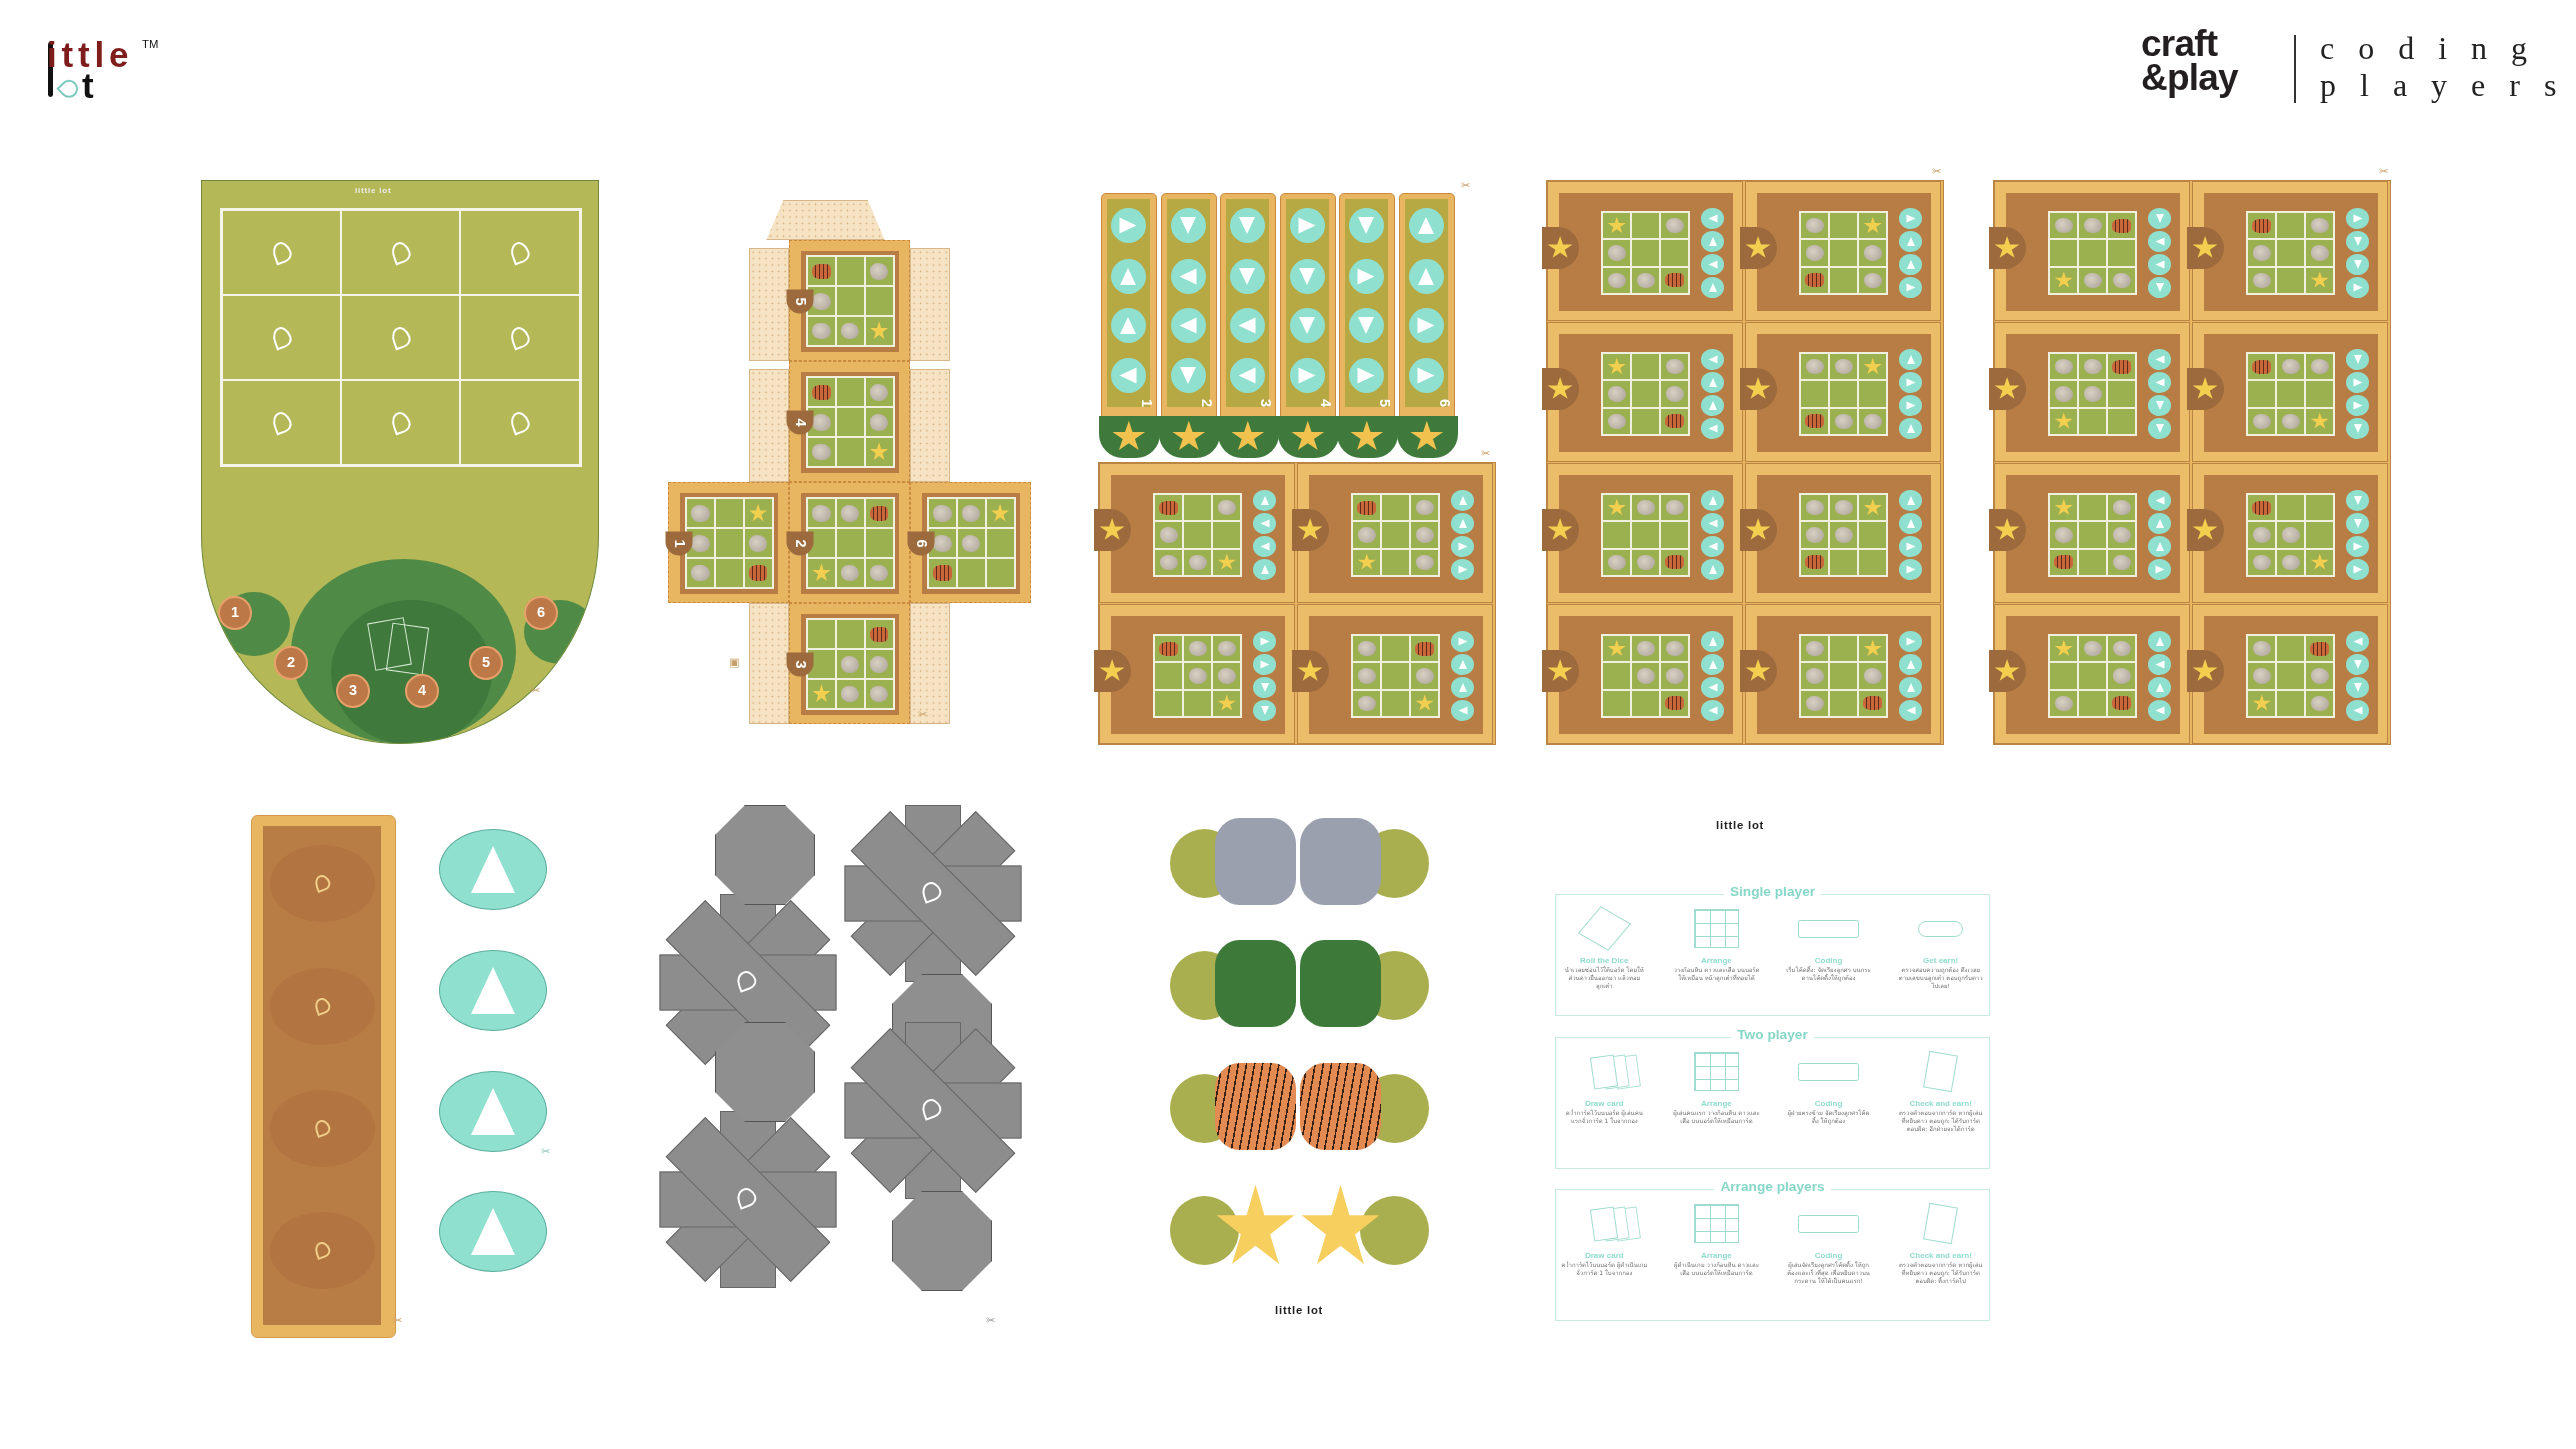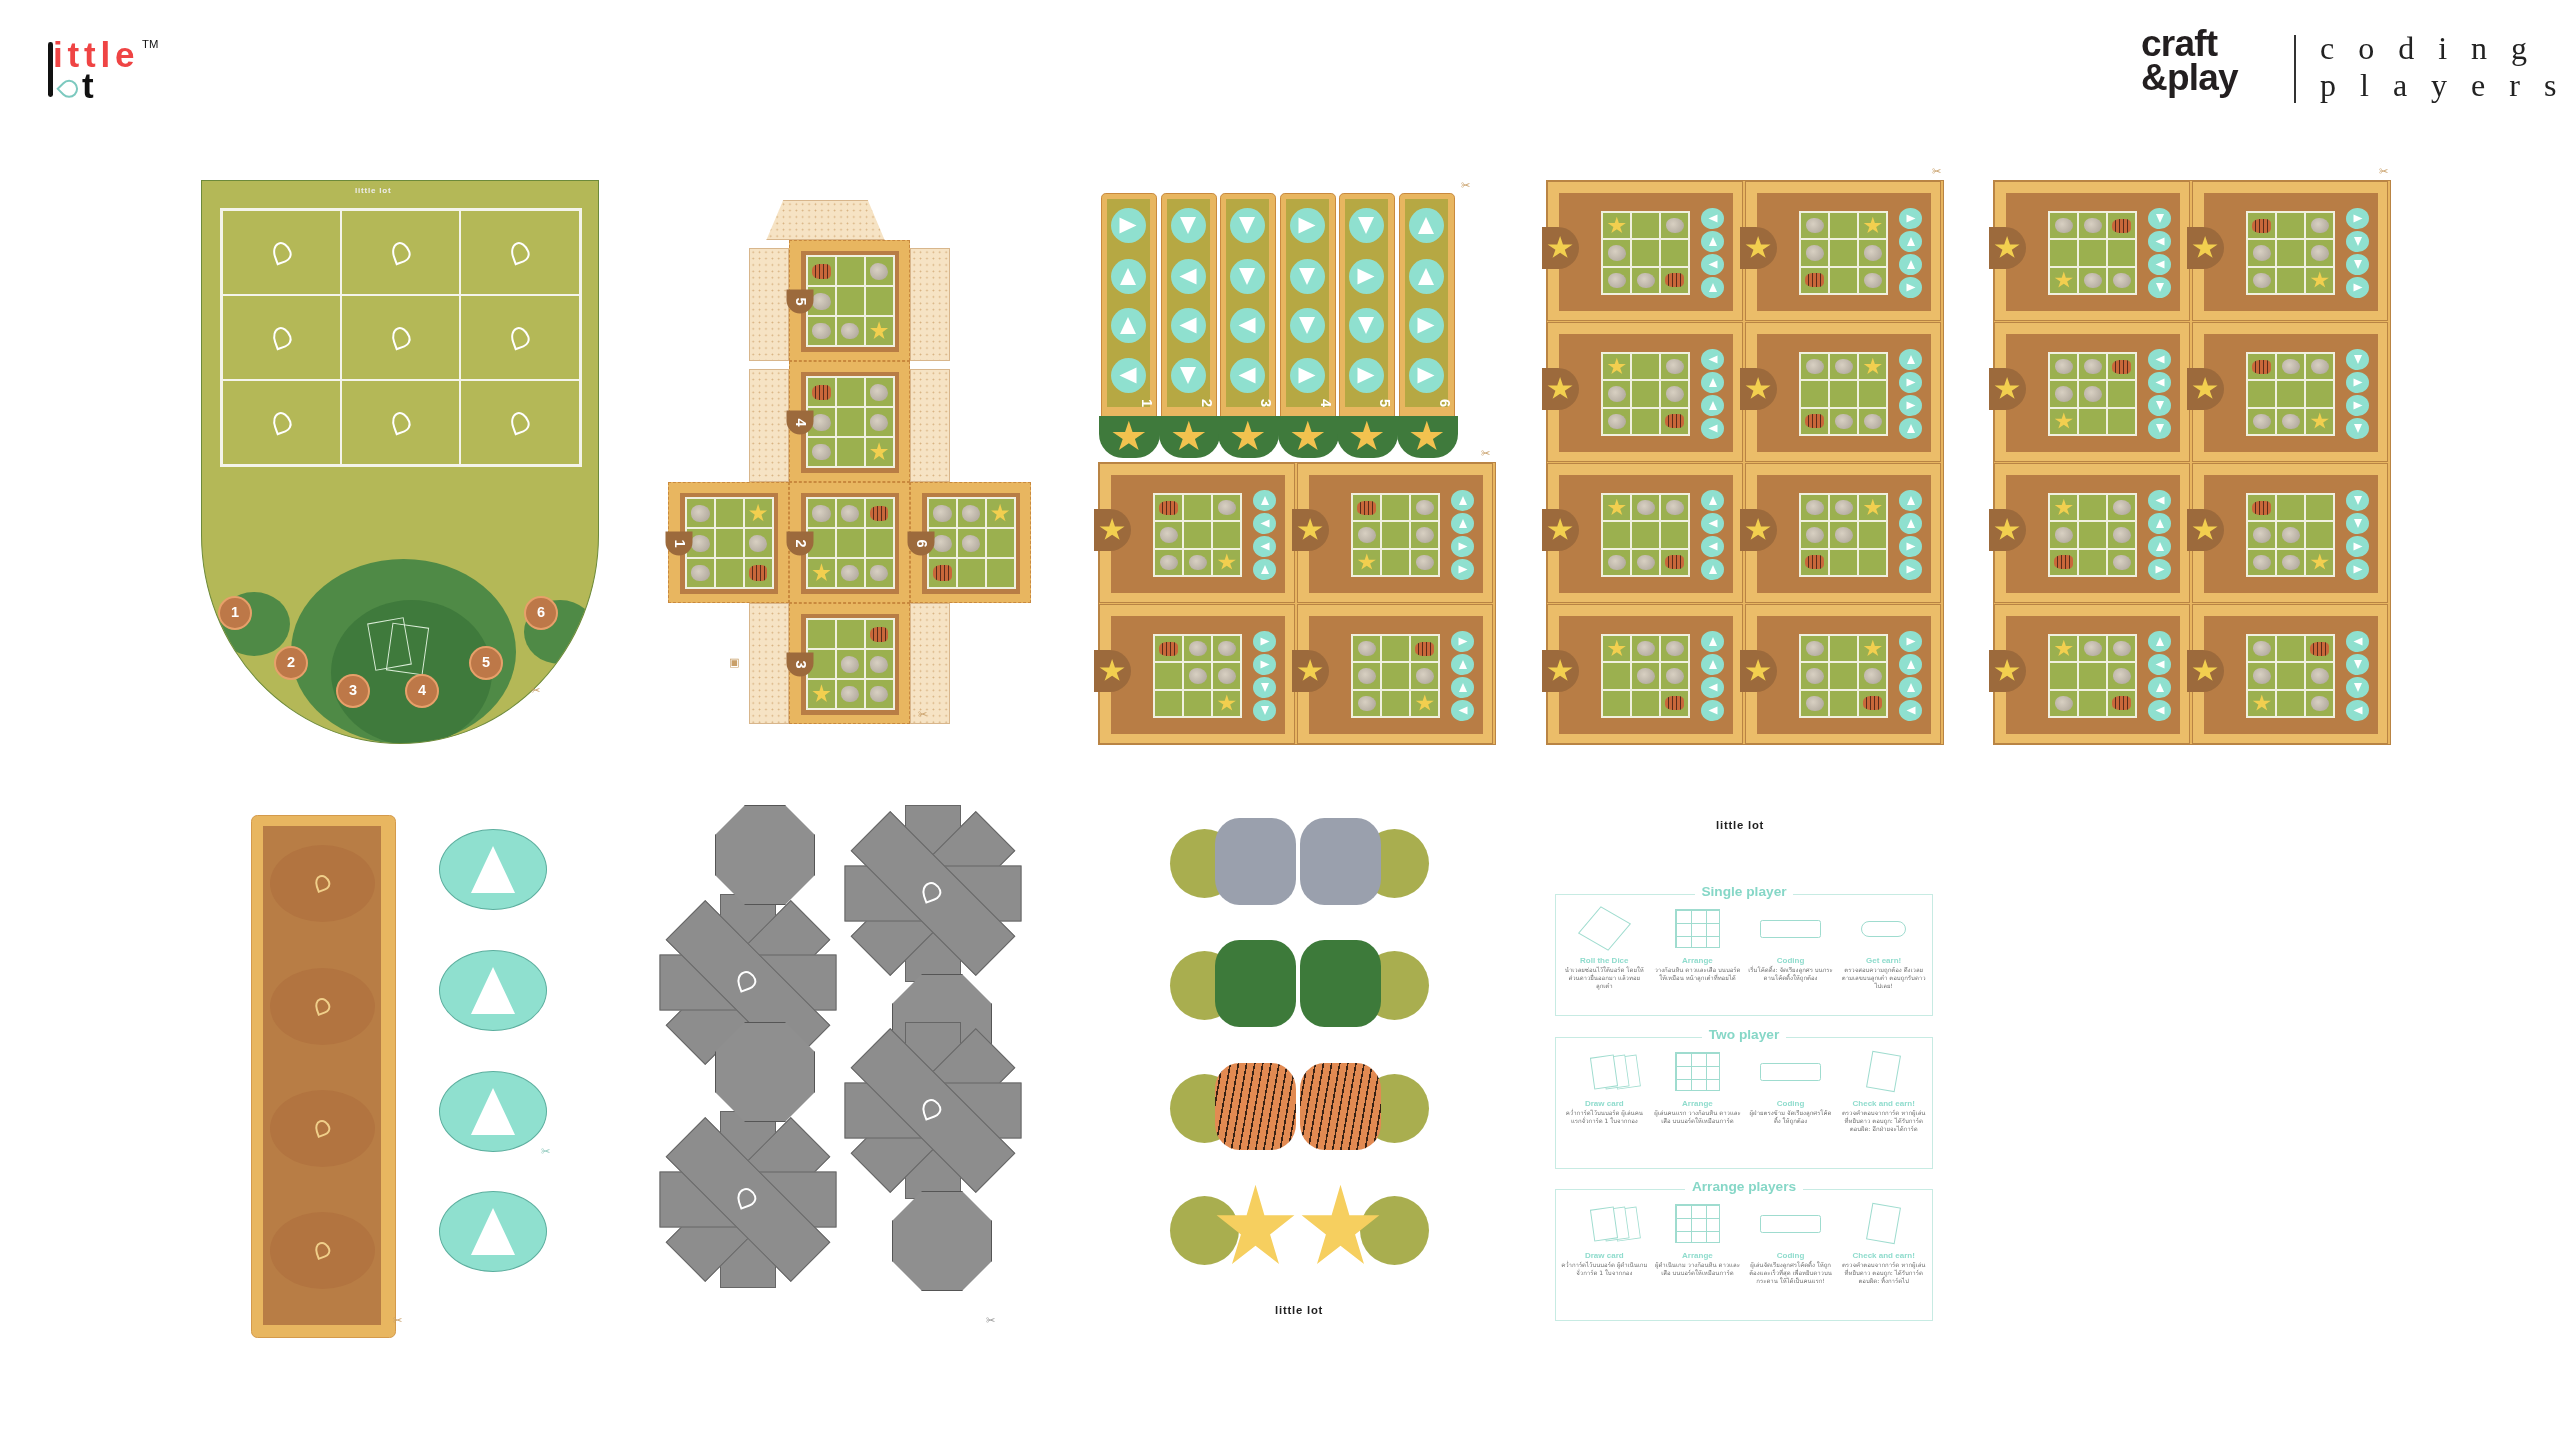--- a/index.html
+++ b/index.html
@@ -2,21 +2,21 @@
 <html style="font-size:13px"><head>
 <meta charset="utf-8">
 <style>
   *{box-sizing:border-box;margin:0;padding:0}
   html,body{width:2576px;height:1449px;background:#ffffff;overflow:hidden;font-family:"DejaVu Sans",sans-serif;position:relative}
   .abs{position:absolute}
 
   
   .ll-logo{left:45px;top:37px;width:113px;height:64px}
   .ll-bar{position:absolute;left:3.2px;top:4.8px;width:4.8px;height:55px;background:#111;border-radius:2.4px}
-  .ll-top{position:absolute;left:8px;top:0;font:700 35px/35px "Liberation Sans",sans-serif;letter-spacing:4.8px;color:#ef4444}
+  .ll-top{position:absolute;left:2px;top:0;font:700 35px/35px "Liberation Sans",sans-serif;letter-spacing:4.8px;color:#7f1d1d}
   .ll-bot{position:absolute;left:14.5px;top:31px;font:700 35px/35px "Liberation Sans",sans-serif;color:#111;letter-spacing:4.8px}
   .ll-leaf{display:inline-block;width:17.7px;height:17.7px;border:2.4px solid #7cc9bf;border-radius:0 60% 60% 60%;transform:rotate(-45deg);margin-right:4.8px;vertical-align:middle}
   .ll-tm{position:absolute;left:97px;top:1.6px;font:400 11.3px/11.3px "Liberation Sans",sans-serif;color:#111}
 
   .cp-logo{left:2141px;top:27px;width:403px;height:81px}
   .cp-word{position:absolute;left:0;top:0;font:700 37px/34px "Liberation Sans",sans-serif;color:#231f20;letter-spacing:-0.8px}
   .cp-sep{position:absolute;left:153px;top:8px;width:1.6px;height:68px;background:#333}
   .cj-line{position:absolute;left:179px;font:400 32px/32px "Liberation Serif",serif;color:#222;letter-spacing:24px;white-space:nowrap}
 
   
@@ -79,21 +79,21 @@
 
   .animal-row{position:absolute;height:97px}
   .animal-row .base{position:absolute;top:16px;width:69px;height:69px;border-radius:50%;background:#a9ae4f}
   .elephant{background:#9aa0ad}
   .turtle{background:#3d7a3a}
   .tigerbig{background:repeating-linear-gradient(100deg,#e28a52 0 6.4px,#3a2214 6.4px 8px)}
   .starbig{background:#f6cf5f;clip-path:polygon(50% 0,61% 35%,98% 35%,68% 57%,79% 91%,50% 70%,21% 91%,32% 57%,2% 35%,39% 35%)}
 
   
   .instr{left:1555px;top:894px;width:374px}
-  .ibox{position:absolute;left:0;width:378px;border:1.6px solid #c7ebe3}
+  .ibox{position:absolute;left:0;width:435px;border:1.6px solid #c7ebe3}
   .ibox .ititle{position:absolute;left:0;right:0;top:-11.3px;text-align:center}
   .ibox .ititle span{background:#fff;padding:0 6.4px;color:#86d7c7;font:700 13.7px "Liberation Sans",sans-serif}
   .steps{position:absolute;left:4.8px;right:4.8px;display:flex;justify-content:space-between}
   .step{width:87px;text-align:center}
   .step .ill{height:48px;display:flex;align-items:center;justify-content:center}
   .step .sname{color:#8fdccd;font:700 8px "Liberation Sans",sans-serif;margin-top:3.2px}
   .step .sdesc{color:#6a6a6a;font:400 6px/8px "DejaVu Sans",sans-serif;margin-top:1.6px}
   .ill-box{border:1.2px solid #9fdccf}
   .mini-ll{font:700 11.3px "Liberation Sans",sans-serif;color:#222;letter-spacing:0.8px}
   .scissor{position:absolute;color:#c9a06a;font:11.3px "DejaVu Sans",sans-serif}

